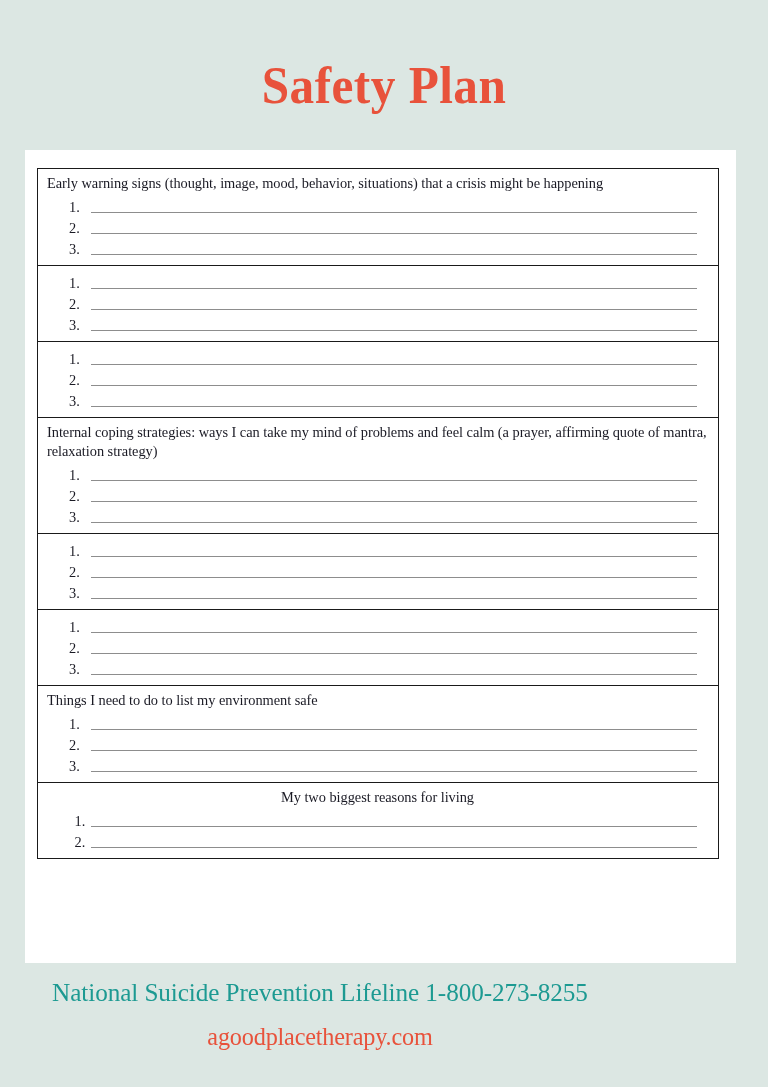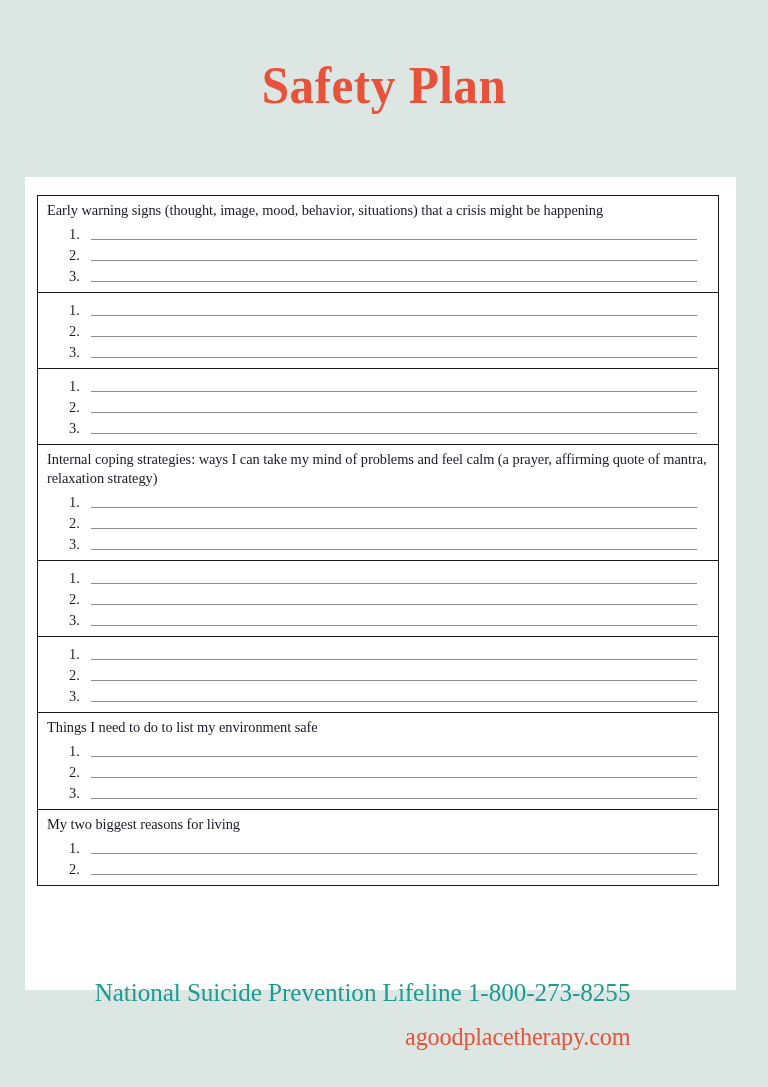--- a/index.html
+++ b/index.html
@@ -32,38 +32,37 @@
   }
 
   
   .card {
     position: absolute;
     left: 25px;
     top: 150px;
     width: 711px;
     height: 813px;
     background: #ffffff;
-    margin-top: 27px;
   }
 
   .form-table {
     position: absolute;
     left: 12px;
     top: 18px;
     width: 682px;
     border: 1.6px solid #1a1a1a;
     background: #ffffff;
   }
 
   
   .section {
     border-bottom: 1.6px solid #1a1a1a;
     padding: 4px 0 7px 0;
   }
-  .section:last-child { border-bottom: none; }
+  .section:last-child { border-bottom: none; text-align: center; }
 
   .section-title {
     font-size: 14.4px;
     color: #1a1a24;
     line-height: 1.32;
     padding: 1px 10px 1px 9px;
     letter-spacing: -0.05px;
     white-space: pre-wrap;
   }
 
@@ -95,21 +94,21 @@
     margin-right: 21px;
     margin-bottom: 3px;
   }
 
   
   .footer {
     position: absolute;
     left: 0;
     top: 978px;
     width: 640px;
-    text-align: right;
+    text-align: center;
   }
 
   .hotline {
     color: #1d9a92;
     font-size: 26px;
     font-family: "Liberation Serif", "DejaVu Serif", serif;
     letter-spacing: -0.1px;
     line-height: 1.15;
     transform: scaleX(0.97);
   }

